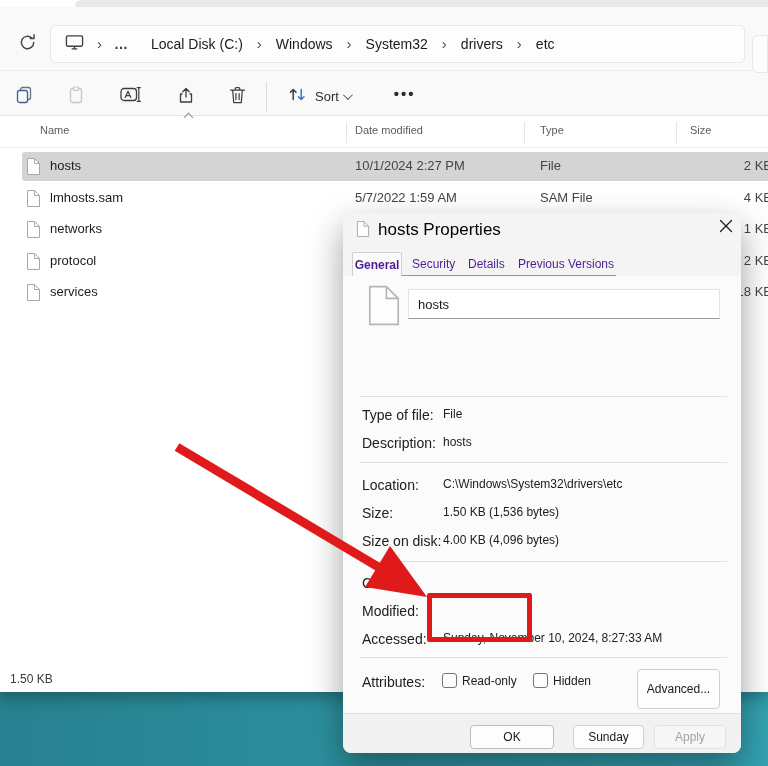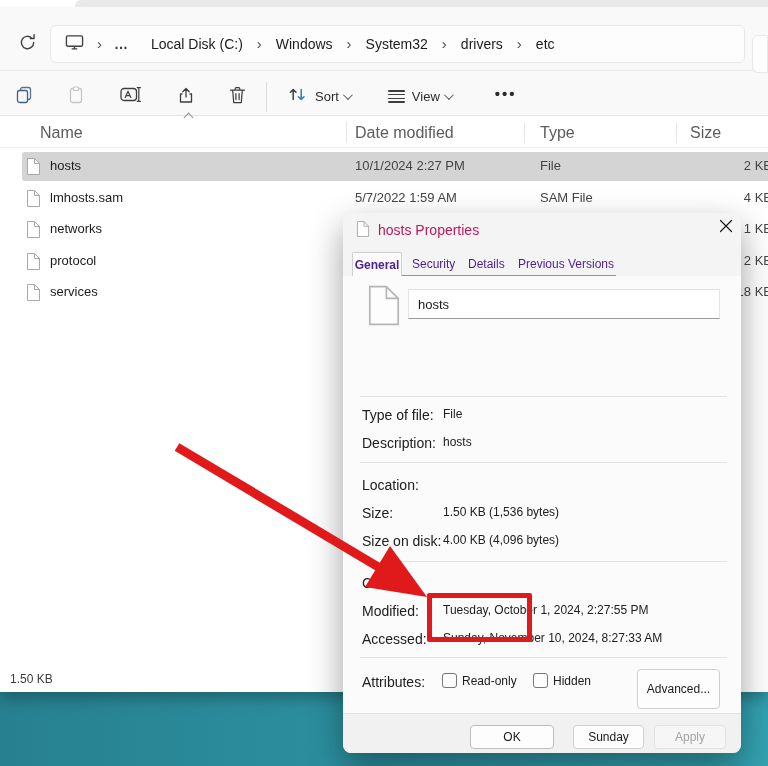--- a/index.html
+++ b/index.html
@@ -32,42 +32,42 @@
   .tbtn{height:36px;border-radius:5px;display:flex;align-items:center;justify-content:center;padding:0 10px}
   .tdivider{width:1px;height:30px;background:#dcdcdc;margin:0 10px}
   .tlabel{font-size:13px;color:#2b2b2b;margin:0 4px 0 7px}
   .cdown{width:7px;height:7px;border-right:1.4px solid #5c5c5c;border-bottom:1.4px solid #5c5c5c;
          transform:rotate(45deg) translateY(-2px)}
   .vline{width:17px;height:1.6px;background:#3e3e3e;margin:2.1px 0;border-radius:1px}
   .moredots{font-size:15px;letter-spacing:2px;color:#2b2b2b;font-weight:700;transform:translateY(-3px)}
 
   
   .lheader{position:absolute;left:0;top:118px;width:768px;height:30px;border-bottom:1px solid #f0f0f0}
-  .hcell{position:absolute;top:6px;font-size:16px;color:#5c5c5c}
+  .hcell{position:absolute;top:6px;font-size:11px;color:#5c5c5c}
   .hdiv{position:absolute;top:4px;width:1px;height:21px;background:#e6e6e6}
   .cup{position:absolute;left:185px;top:-4px;width:7px;height:7px;border-left:1.4px solid #909090;
        border-top:1.4px solid #909090;transform:rotate(45deg)}
 
   
   .frow{position:absolute;left:0;width:768px;height:31px}
   .frow .selbg{position:absolute;left:22px;top:1px;right:-4px;bottom:1px;border-radius:3px}
   .frow.sel .selbg{background:#d4d4d4}
   .ficon{position:absolute;left:26px;top:6px}
   .fname{position:absolute;left:50px;top:7px;font-size:13px;color:#1d1d1d}
   .fdate{position:absolute;left:355px;top:7px;font-size:13px;color:#454545}
   .ftype{position:absolute;left:540px;top:7px;font-size:13px;color:#454545}
   .fsize{position:absolute;left:706px;top:7px;width:66px;font-size:13px;color:#454545;text-align:right}
 
   .statusbar{position:absolute;left:0;top:666px;width:768px;height:26px;display:flex;align-items:center}
   .statustext{font-size:12px;color:#3c3c3c;margin-left:10px}
 
   
   .dlg{position:absolute;left:343px;top:213px;width:398px;height:540px;background:#f4f4f4;
        border-radius:8px;z-index:10;box-shadow:0 14px 34px rgba(0,0,0,.38);overflow:hidden}
-  .dlg-title{position:absolute;left:35px;top:7px;height:20px;line-height:20px;font-size:14px;color:#be185d}
+  .dlg-title{position:absolute;left:35px;top:7px;height:20px;line-height:20px;font-size:17px;color:#000000}
   .dlg-close{position:absolute;left:372px;top:4px;width:22px;height:22px;display:flex;align-items:center;justify-content:center}
   .tab{position:absolute;top:44px;height:19px;font-size:12px;color:#4c1d95}
   .tab.active{top:39px;height:24px;background:#fbfbfb;border:1px solid #cfcfcf;border-bottom:none;
               border-radius:2px 2px 0 0;font-weight:700;display:flex;align-items:center;justify-content:center}
   .tabline{position:absolute;left:59px;top:62px;width:214px;height:1px;background:#949494}
   .page{position:absolute;left:0;top:63px;width:398px;height:437px;background:#fbfbfb}
   .namebox{position:absolute;left:65px;top:13px;width:312px;height:30px;background:#ffffff;
            border:1px solid #e3e3e3;border-bottom:1px solid #9a9a9a;font-size:13px;color:#1a1a1a;
            padding:0 9px;font-family:inherit;outline:none}
   .ddiv{position:absolute;left:17px;width:367px;height:1px;background:#e1e1e1}
@@ -174,30 +174,20 @@
       <div class="tbtn">
         <span>
           <svg width="21" height="17" viewBox="0 0 21 17">
               <path d="M6.2 13.5v-10M6.2 3.5 3.4 6.3M6.2 3.5 9 6.3" stroke="#3e3e3e" fill="none" stroke-width="1.5" stroke-linecap="round" stroke-linejoin="round"></path>
               <path d="M14.2 3.5v10M14.2 13.5l-2.8-2.8M14.2 13.5l2.8-2.8" stroke="#2e7bc6" fill="none" stroke-width="1.5" stroke-linecap="round" stroke-linejoin="round"></path>
             </svg>
         </span>
         <span class="tlabel">Sort</span>
         <span class="cdown"></span>
       </div>
-      <div class="tbtn" style="margin-left:18px">
-        <span>
-          <div class="vline"></div>
-            <div class="vline"></div>
-            <div class="vline"></div>
-            <div class="vline"></div>
-        </span>
-        <span class="tlabel">View</span>
-        <span class="cdown"></span>
-      </div>
       <div class="tbtn" style="margin-left:24px">
         <span class="moredots">•••</span>
       </div>
     </div>
   </div>
 
   <div class="lheader">
     <span class="cup"></span>
     <span class="hcell" style="left:40px">Name</span>
     <span class="hcell" style="left:355px">Date modified</span>
@@ -295,29 +285,29 @@
     <input class="namebox" value="hosts" style="">
 
     <div class="ddiv" style="top:120px"></div>
     <span class="plab" style="top:131px">Type of file:</span>
     <span class="pval" style="top:131px">File</span>
     <span class="plab" style="top:159px">Description:</span>
     <span class="pval" style="top:159px">hosts</span>
 
     <div class="ddiv" style="top:186px"></div>
     <span class="plab" style="top:201px">Location:</span>
+    <span class="pval" style="top:201px">C:\Windows\System32\drivers\etc</span>
     <span class="plab" style="top:229px">Size:</span>
     <span class="pval" style="top:229px">1.50 KB (1,536 bytes)</span>
     <span class="plab" style="top:257px">Size on disk:</span>
     <span class="pval" style="top:257px">4.00 KB (4,096 bytes)</span>
 
     <div class="ddiv" style="top:285px"></div>
     <span class="plab" style="top:299px">Created:</span>
     <span class="plab" style="top:327px">Modified:</span>
-    <span class="pval" style="top:327px">Tuesday, October 1, 2024, 2:27:55 PM</span>
     <span class="plab" style="top:355px">Accessed:</span>
     <span class="pval" style="top:355px">Sunday, November 10, 2024, 8:27:33 AM</span>
 
     <div class="ddiv" style="top:381px"></div>
     <span class="plab" style="top:398px">Attributes:</span>
     <span class="cb" style="left:99px;top:397px"></span>
     <span class="cblab" style="left:119px;top:398px">Read-only</span>
     <span class="cb" style="left:190px;top:397px"></span>
     <span class="cblab" style="left:210px;top:398px">Hidden</span>
     <button class="dbtn" style="left:294px;top:393px;width:83px;height:40px">Advanced...</button>

